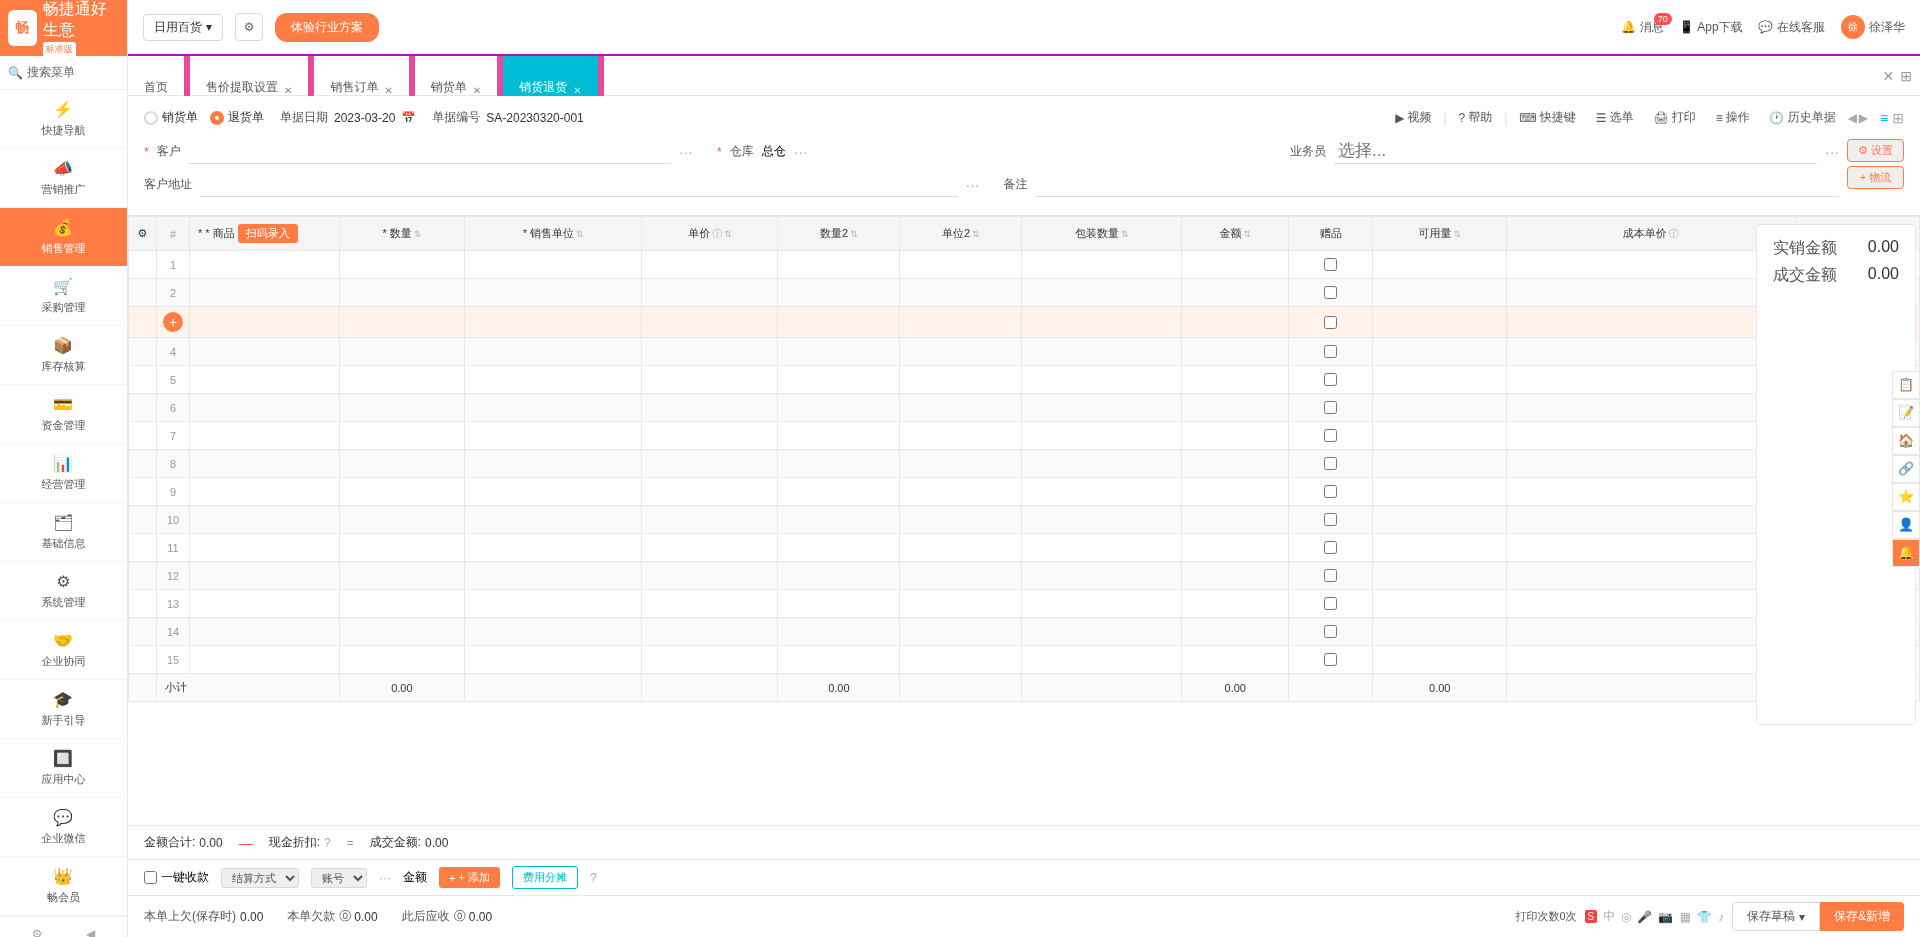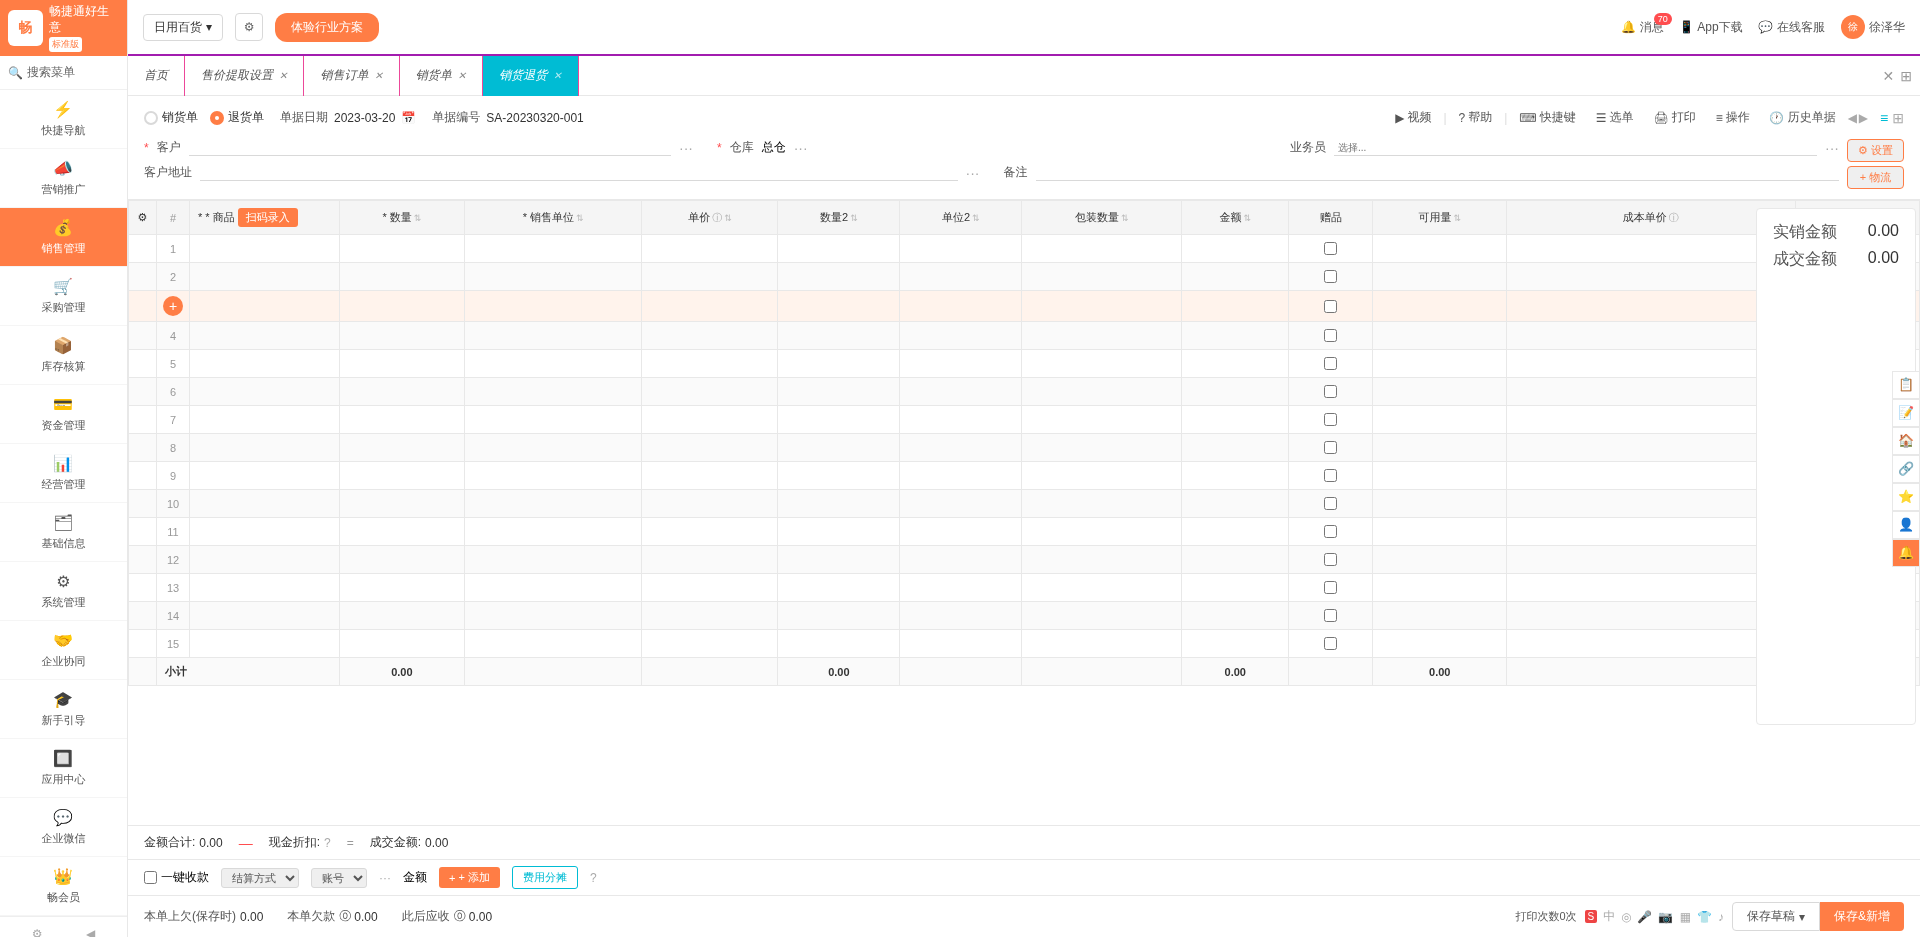--- a/index.html
+++ b/index.html
@@ -2,21 +2,21 @@
 <html><head>
   <meta charset="utf-8">
   <style>
     * { box-sizing: border-box; margin: 0; padding: 0; }
     body { font-family: "Microsoft YaHei", Arial, sans-serif; font-size: 12px; background: #f5f5f5; display: flex; height: 937px; overflow: hidden; }
 
     
     .sidebar { width: 128px; background: #fff; display: flex; flex-direction: column; border-right: 1px solid #e8e8e8; flex-shrink: 0; }
     .sidebar-logo { background: #ff7d45; padding: 10px 8px; display: flex; align-items: center; gap: 6px; height: 56px; }
     .sidebar-logo-icon { width: 36px; height: 36px; background: #fff; border-radius: 6px; display: flex; align-items: center; justify-content: center; color: #ff7d45; font-size: 14px; font-weight: bold; }
-    .sidebar-logo-text { color: #fff; font-size: 12px; line-height: 1.3; }
+    .sidebar-logo-text { color: #fff; font-size: 16px; line-height: 1.3; }
     .sidebar-logo-badge { background: #fff; color: #ff7d45; font-size: 9px; border-radius: 3px; padding: 1px 3px; margin-top: 2px; display: inline-block; }
     .sidebar-search { display: flex; align-items: center; padding: 8px; gap: 4px; cursor: pointer; color: #666; font-size: 12px; border-bottom: 1px solid #f0f0f0; }
     .sidebar-item { display: flex; flex-direction: column; align-items: center; padding: 10px 4px; cursor: pointer; color: #555; font-size: 11px; gap: 4px; border-bottom: 1px solid #f5f5f5; }
     .sidebar-item.active { background: #ff7d45; color: #fff; }
     .sidebar-item .icon { font-size: 16px; }
     .sidebar-bottom { margin-top: auto; display: flex; align-items: center; justify-content: space-around; padding: 10px; border-top: 1px solid #eee; }
 
     
     .main { flex: 1; display: flex; flex-direction: column; overflow: hidden; }
 
@@ -25,21 +25,21 @@
     .topbar-left { display: flex; align-items: center; gap: 12px; }
     .topbar-select { display: flex; align-items: center; gap: 4px; border: 1px solid #d9d9d9; border-radius: 4px; padding: 4px 10px; font-size: 12px; cursor: pointer; color: #333; }
     .topbar-settings-btn { width: 28px; height: 28px; border: 1px solid #d9d9d9; border-radius: 4px; display: flex; align-items: center; justify-content: center; cursor: pointer; color: #666; }
     .topbar-exp-btn { background: #ff7d45; color: #fff; border: none; border-radius: 12px; padding: 6px 16px; font-size: 12px; cursor: pointer; }
     .topbar-right { display: flex; align-items: center; gap: 16px; color: #555; font-size: 12px; margin-left: 8px; }
     .topbar-notice { position: relative; cursor: pointer; }
     .topbar-badge { position: absolute; top: -6px; right: -8px; background: #ff4d4f; color: #fff; font-size: 9px; border-radius: 8px; padding: 1px 4px; min-width: 16px; text-align: center; }
 
     
     .tabbar { display: flex; align-items: center; background: #fff; border-bottom: 1px solid #e8e8e8; padding: 0 0 0 0; height: 40px; }
-    .tab { display: flex; align-items: center; padding: 0 16px; height: 40px; font-size: 12px; cursor: pointer; color: #555; border-right: 1px solid #ec4899; gap: 6px; white-space: nowrap; font-style: italic; }
+    .tab { display: flex; align-items: flex-end; padding: 0 16px; height: 40px; font-size: 12px; cursor: pointer; color: #555; border-right: 6px solid #ec4899; gap: 6px; white-space: nowrap; }
     .tab.active { background: #00bcd4; color: #fff; }
     .tab .close-icon { font-size: 10px; opacity: 0.7; }
     .tab:first-child { color: #555; }
     .tabbar-controls { margin-left: auto; display: flex; align-items: center; gap: 6px; padding-right: 8px; color: #999; font-size: 14px; cursor: pointer; }
 
     
     .content { flex: 1; display: flex; flex-direction: column; overflow: hidden; background: #f5f7fa; }
 
     
     .form-area { background: #fff; padding: 10px 16px; border-bottom: 1px solid #e8e8e8; }
@@ -58,21 +58,21 @@
 
     
     .toolbar-row { display: flex; align-items: center; gap: 4px; font-size: 12px; color: #555; margin-left: auto; }
     .toolbar-btn { display: flex; align-items: center; gap: 3px; padding: 3px 8px; cursor: pointer; color: #555; }
 
     
     .form-row2 { display: flex; align-items: center; gap: 24px; margin-bottom: 8px; }
     .field-group { display: flex; align-items: center; gap: 8px; flex: 1; }
     .field-group .req { color: #ff4d4f; }
     .field-group label { white-space: nowrap; font-size: 12px; color: #555; }
-    .field-input { flex: 1; border: none; border-bottom: 1px solid #d9d9d9; padding: 2px 4px; font-size: 10px; color: #333; outline: none; background: transparent; }
+    .field-input { flex: 1; border: none; border-bottom: 1px solid #d9d9d9; padding: 2px 4px; font-size: 17px; color: #333; outline: none; background: transparent; }
     .field-dots { color: #aaa; font-size: 14px; cursor: pointer; }
 
     
     .side-btns { display: flex; flex-direction: column; gap: 4px; }
     .side-btn { border: 1px solid #d9d9d9; border-radius: 4px; padding: 3px 10px; font-size: 11px; cursor: pointer; color: #555; white-space: nowrap; }
     .side-btn.orange { border-color: #ff7d45; color: #ff7d45; }
 
     
     .table-wrapper { flex: 1; overflow: auto; background: #fff; }
     table { width: 100%; border-collapse: collapse; font-size: 11px; }
@@ -82,21 +82,21 @@
     tr:nth-child(even) td { background: #fafafa; }
     tr.row-active td { background: #fff3ec; }
     .scan-btn { background: #ff7d45; color: #fff; border: none; border-radius: 3px; padding: 2px 8px; font-size: 11px; cursor: pointer; }
     .sort-icon { color: #bbb; margin-left: 2px; font-size: 9px; }
     .info-icon { color: #aaa; margin-left: 2px; font-size: 10px; cursor: pointer; }
     .row-num { color: #999; font-size: 11px; }
     .add-row-btn { width: 20px; height: 20px; background: #ff7d45; color: #fff; border: none; border-radius: 50%; cursor: pointer; font-size: 14px; display: flex; align-items: center; justify-content: center; }
     .checkbox-cell { display: flex; justify-content: center; align-items: center; }
     input[type=checkbox] { width: 13px; height: 13px; accent-color: #ff7d45; }
     .action-icons { display: flex; justify-content: center; gap: 6px; color: #bbb; cursor: pointer; font-size: 13px; }
-    .subtotal-row td { background: #fffbe6; font-weight: 700; color: #333; }
+    .subtotal-row td { background: #fffbe6; font-weight: 400; color: #333; }
     .subtotal-row td.sum-val { color: #333; }
 
     
     .bottom-calc { background: #fff; border-top: 1px solid #e8e8e8; padding: 8px 16px; display: flex; align-items: center; gap: 16px; font-size: 12px; color: #333; }
     .calc-item { display: flex; align-items: center; gap: 4px; }
     .minus-icon { color: #ff4d4f; font-size: 14px; }
     .equals-icon { color: #999; }
     .calc-result { font-weight: 500; }
     .help-icon { color: #aaa; cursor: pointer; font-size: 12px; }
 

